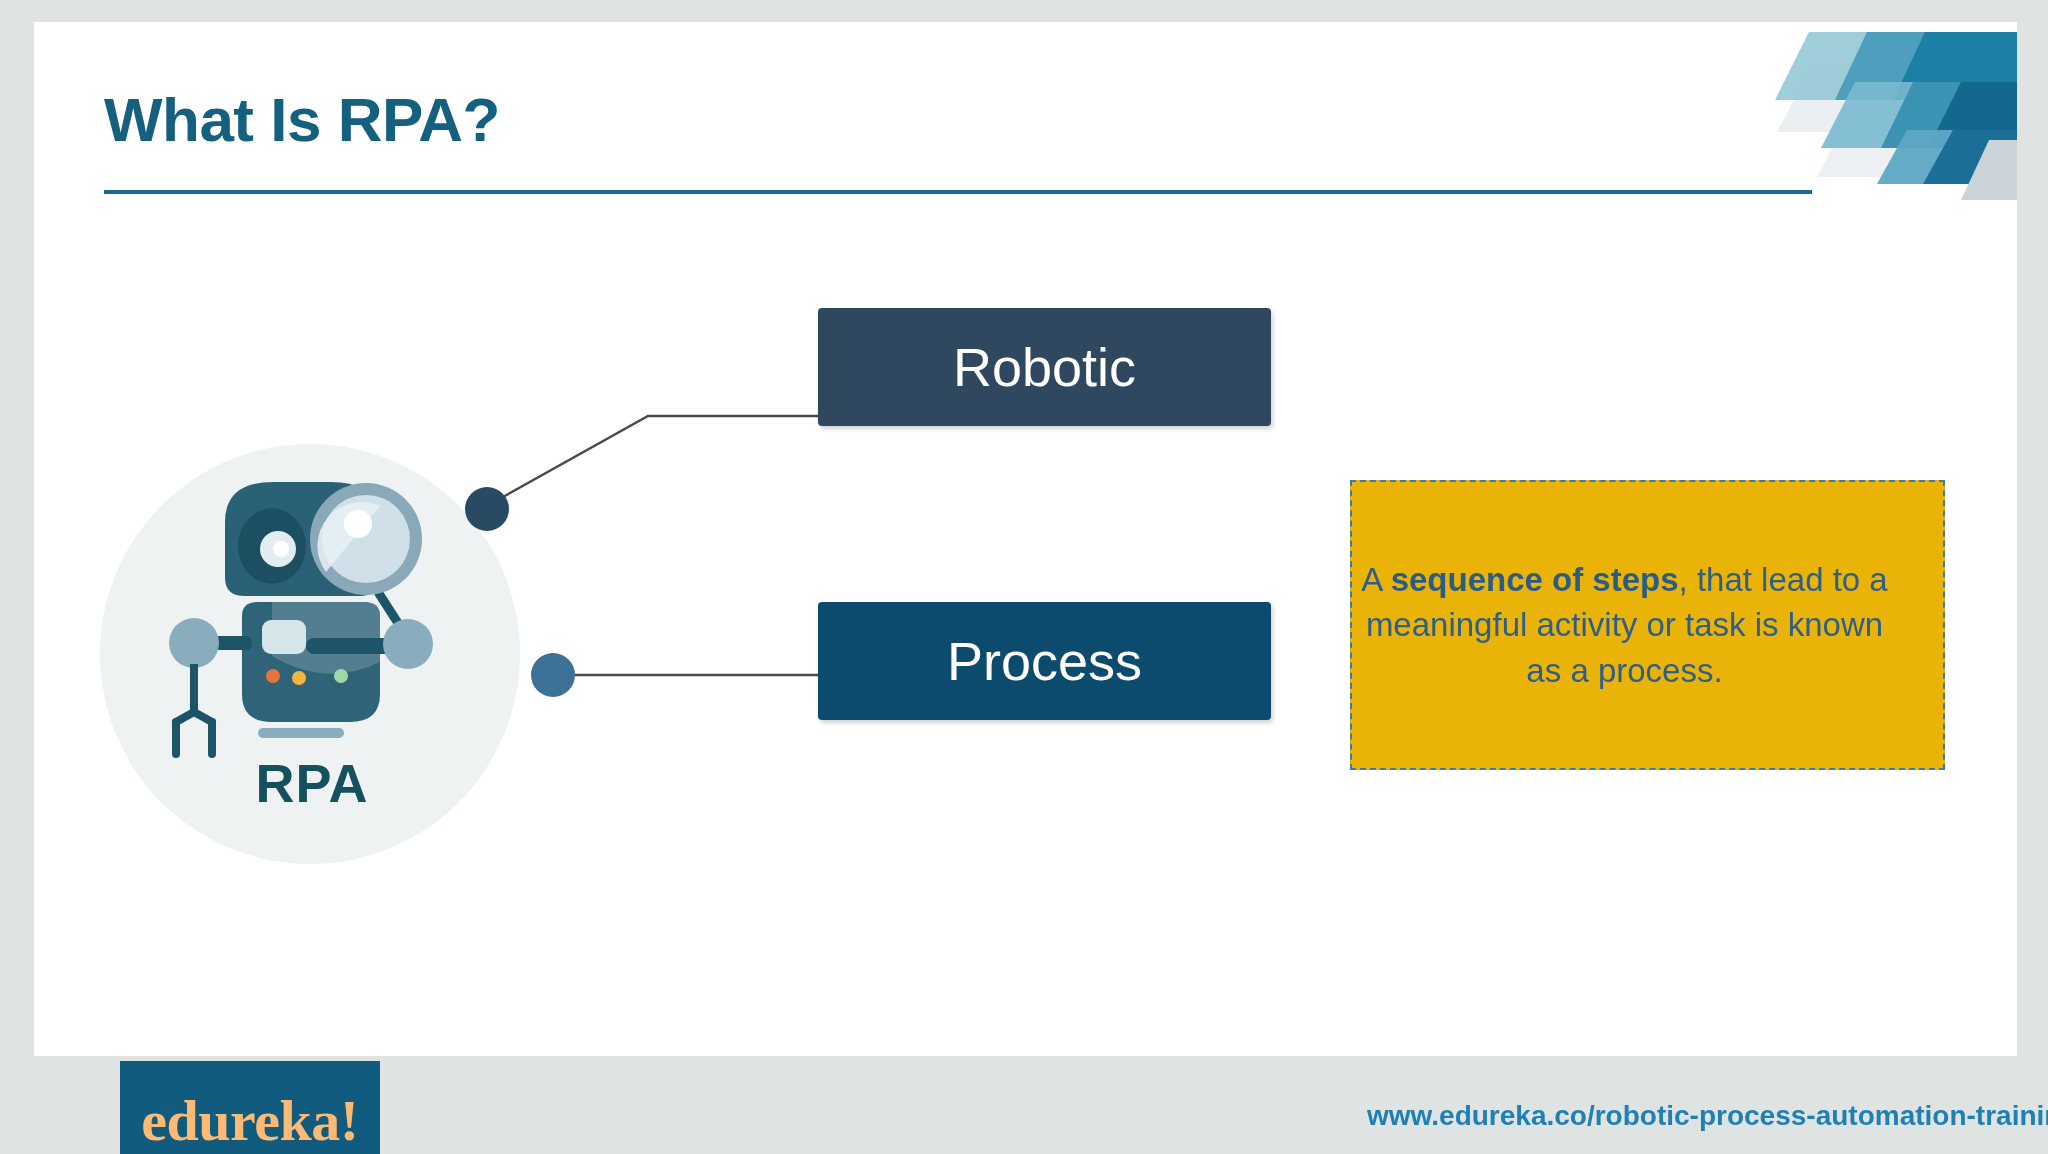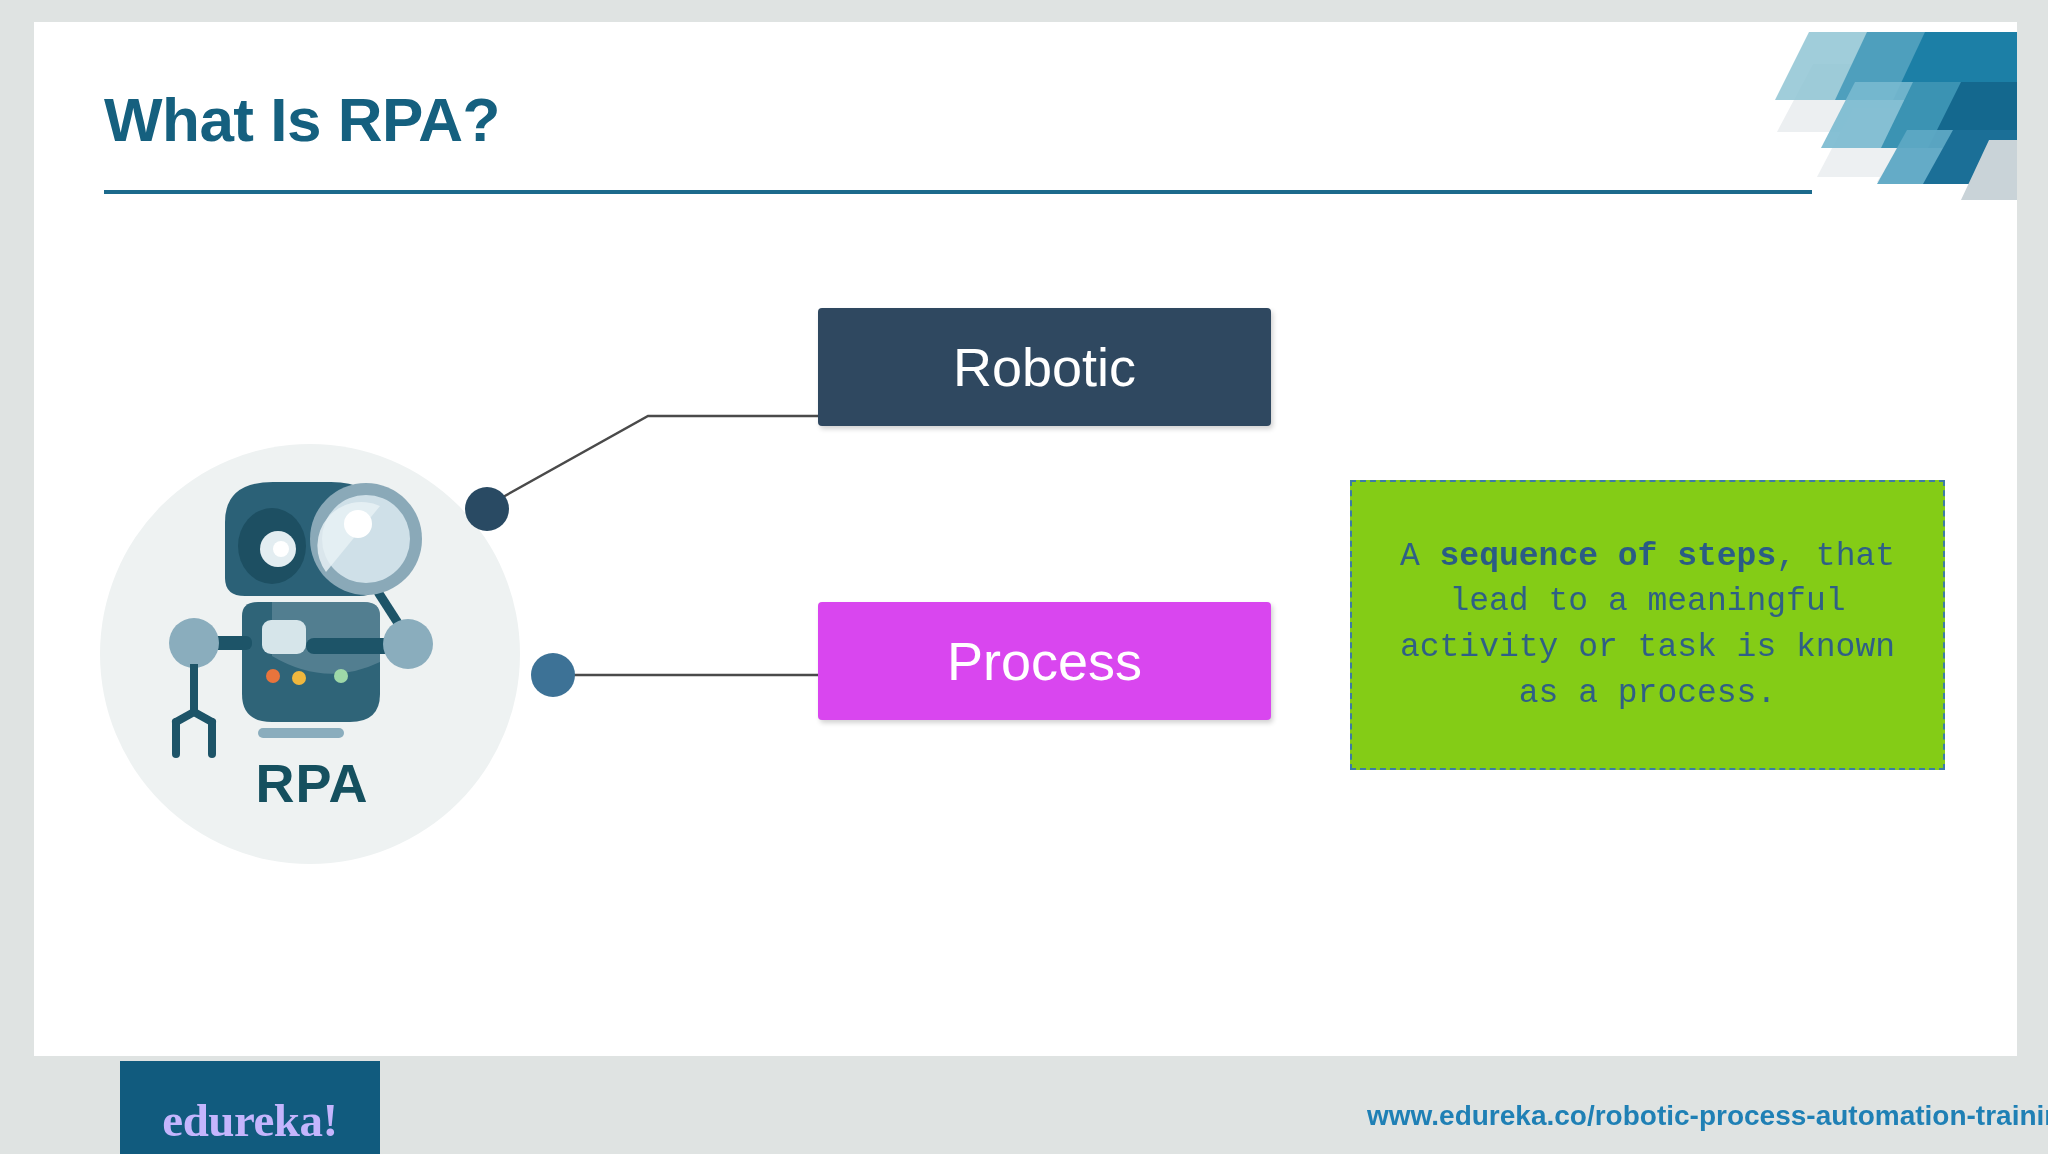--- a/index.html
+++ b/index.html
@@ -79,34 +79,33 @@
     box-shadow: 2px 3px 5px rgba(0,0,0,0.18);
   }
   .box-robotic {
     left: 784px; top: 286px;
     width: 453px; height: 118px;
     background: #2f4860;
   }
   .box-process {
     left: 784px; top: 580px;
     width: 453px; height: 118px;
-    background: #d946ef;
+    background: #0c4a6e;
   }
   
   .def-box {
     position: absolute;
     left: 1316px; top: 458px;
     width: 595px; height: 290px;
     border: 2px dashed #3c7ba6;
-    background: #84cc16;
+    background: #eab308;
     display: flex;
     align-items: center;
-    justify-content: center;
+    justify-content: flex-start;
     box-sizing: border-box;
-    font-family: Liberation Mono, monospace;
   }
   .def-text {
     width: 545px;
     text-align: center;
     font-size: 33px;
     line-height: 1.38;
     color: #2f5f86;
   }
   .def-text b { font-weight: bold; color: #2a5c85; }
   
@@ -119,23 +118,23 @@
   .logo-box {
     position: absolute;
     left: 120px; top: 1061px;
     width: 260px; height: 93px;
     background: #115b7e;
     display: flex;
     align-items: center;
     justify-content: center;
   }
   .logo-text {
-    color: #c4b5fd;
+    color: #fdba74;
     font-family: "Liberation Serif", serif;
-    font-size: 47px;
+    font-size: 58px;
     font-weight: bold;
     letter-spacing: -0.5px;
     margin-top: 25px;
   }
   .footer-center {
     position: absolute;
     left: 840px; top: 1097px;
     font-size: 31px;
     font-weight: bold;
     color: #1f80b5;

